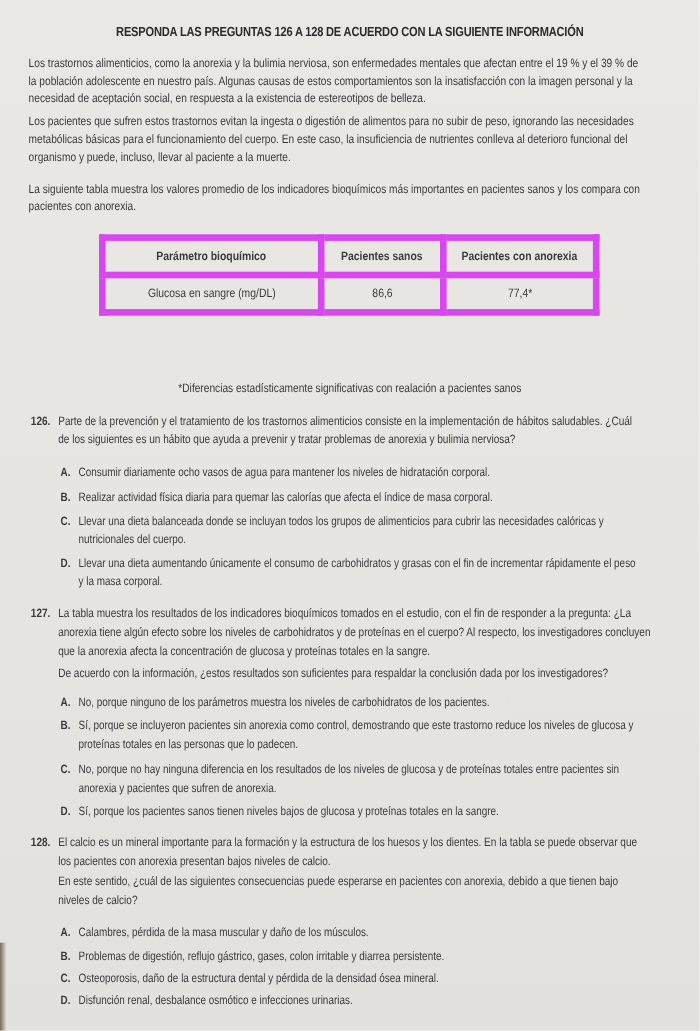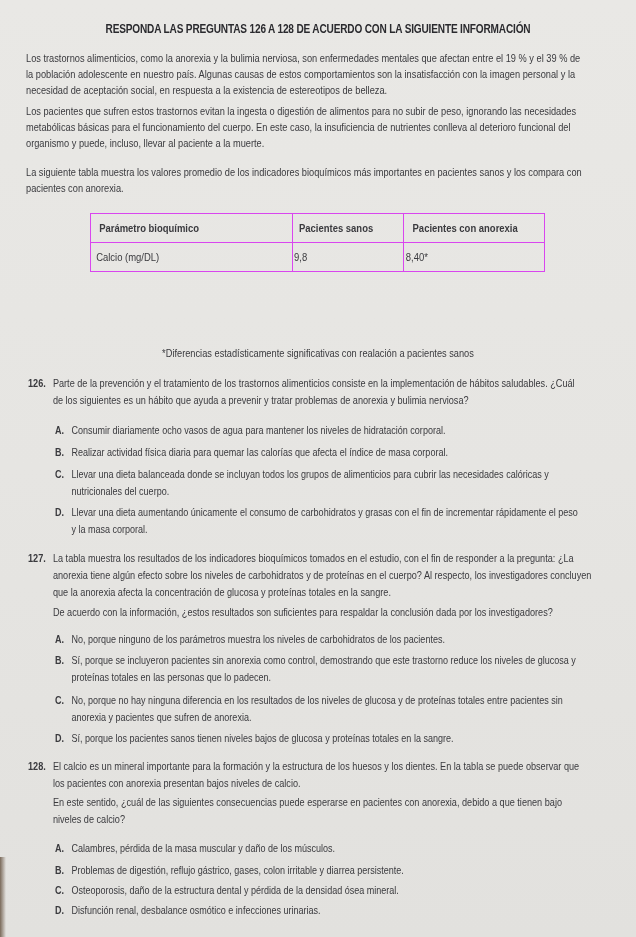--- a/index.html
+++ b/index.html
@@ -19,21 +19,21 @@
     .para {
       position: absolute; left: 26px; width: 700px;
       font-size: 11px; line-height: 16px; color: #3a3a3e;
       transform: scaleX(0.84); transform-origin: left top;
     }
     .table {
       position: absolute; left: 90px; top: 213px; width: 455px;
       border-collapse: collapse; font-size: 11px; color: #3a3a3e;
     }
     .table td, .table th {
-      border: 1px solid #d946ef; height: 28px; text-align: left; padding: 0;
+      border: 6px solid #d946ef; height: 28px; text-align: center; padding: 0;
       font-weight: normal;
     }
     .table th { font-weight: bold; }
     .cellinner { display: inline-block; transform: scaleX(0.86); }
     .footnote {
       position: absolute; left: 0; width: 636px; top: 347px; text-align: center;
       font-size: 11px; color: #3a3a3e; transform: scaleX(0.84); transform-origin: 318px 0;
     }
     .q {
       position: absolute; left: 28px; width: 700px;
@@ -82,23 +82,23 @@
         <col style="width:112px">
         <col style="width:141px">
       </colgroup>
     <tbody>
         <tr>
       <th><span class="cellinner">Parámetro bioquímico</span></th>
       <th><span class="cellinner">Pacientes sanos</span></th>
       <th><span class="cellinner">Pacientes con anorexia</span></th>
     </tr>
     <tr>
-      <td><span class="cellinner">Calcio (mg/DL)</span></td>
-      <td><span class="cellinner">9,8</span></td>
-      <td><span class="cellinner">8,40*</span></td>
+      <td><span class="cellinner">Glucosa en sangre (mg/DL)</span></td>
+      <td><span class="cellinner">86,6</span></td>
+      <td><span class="cellinner">77,4*</span></td>
     </tr>
   </tbody>
     </table>
 
   <div class="footnote">*Diferencias estadísticamente significativas con realación a pacientes sanos</div>
 
   <div class="q" style="top:375px">
     <div><span class="num">126.</span><span>Parte de la prevención y el tratamiento de los trastornos alimenticios consiste en la implementación de hábitos saludables. ¿Cuál</span></div>
     <div class="indent">de los siguientes es un hábito que ayuda a prevenir y tratar problemas de anorexia y bulimia nerviosa?</div>
   </div>

